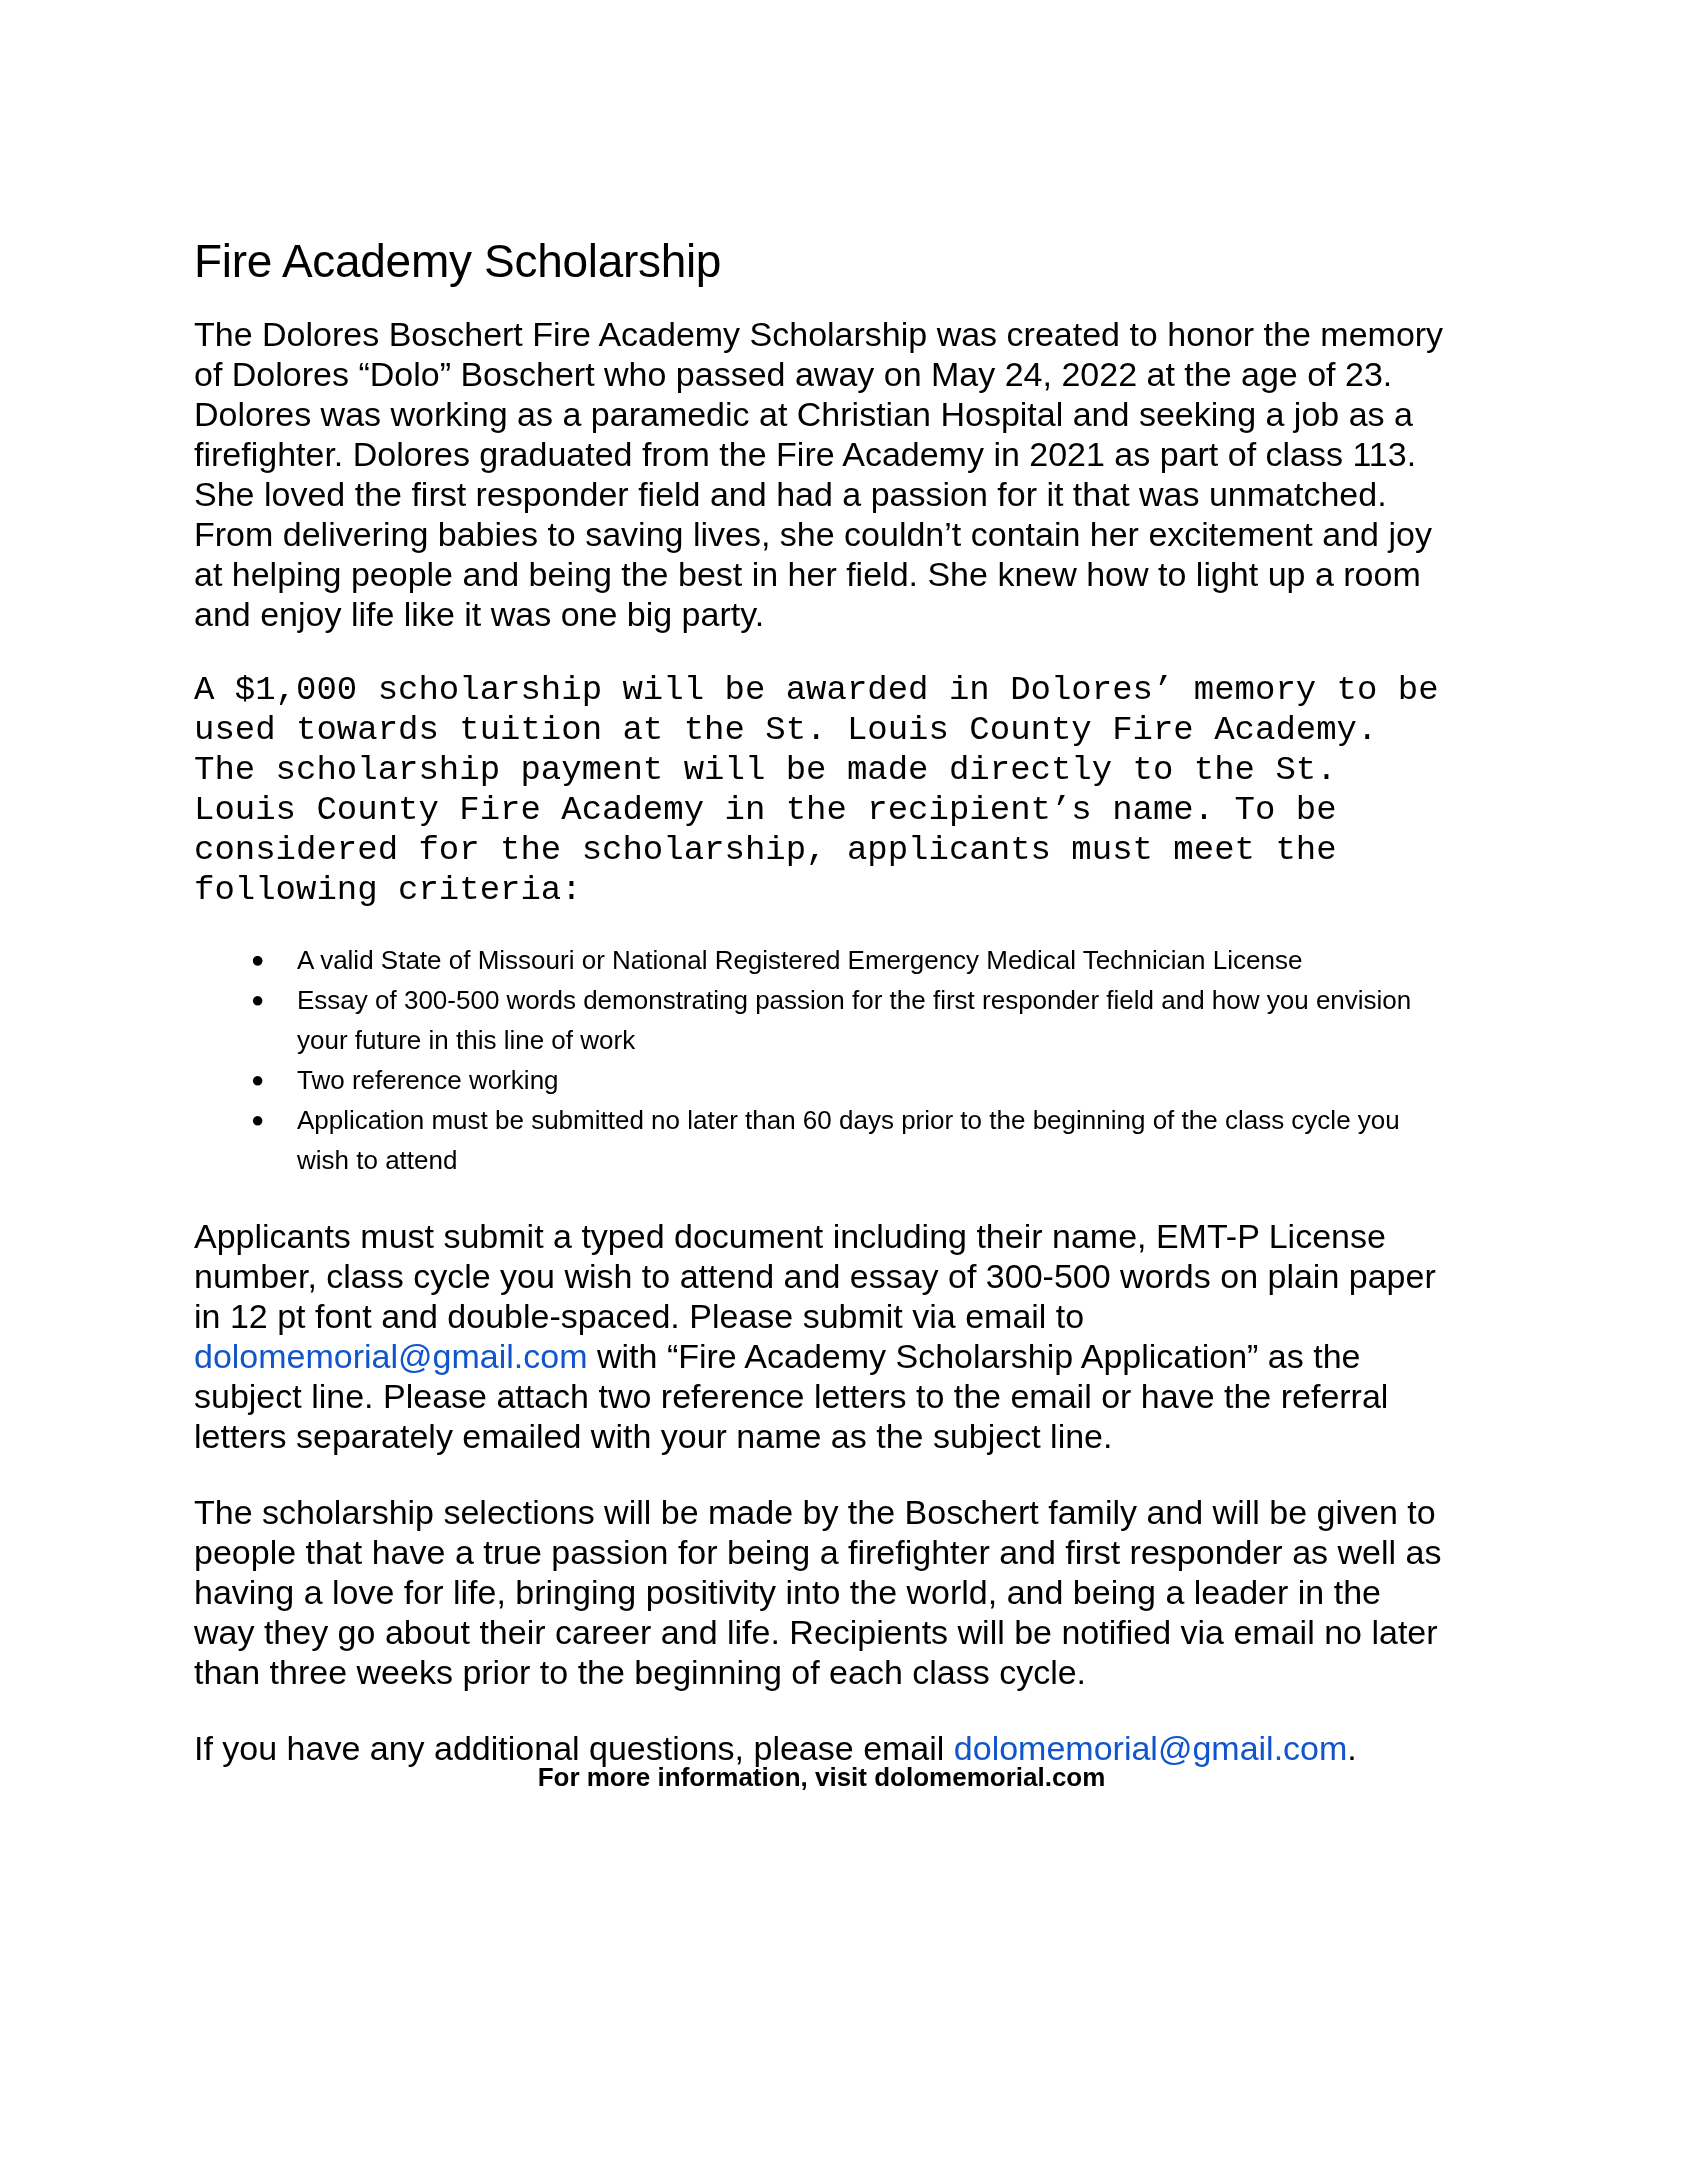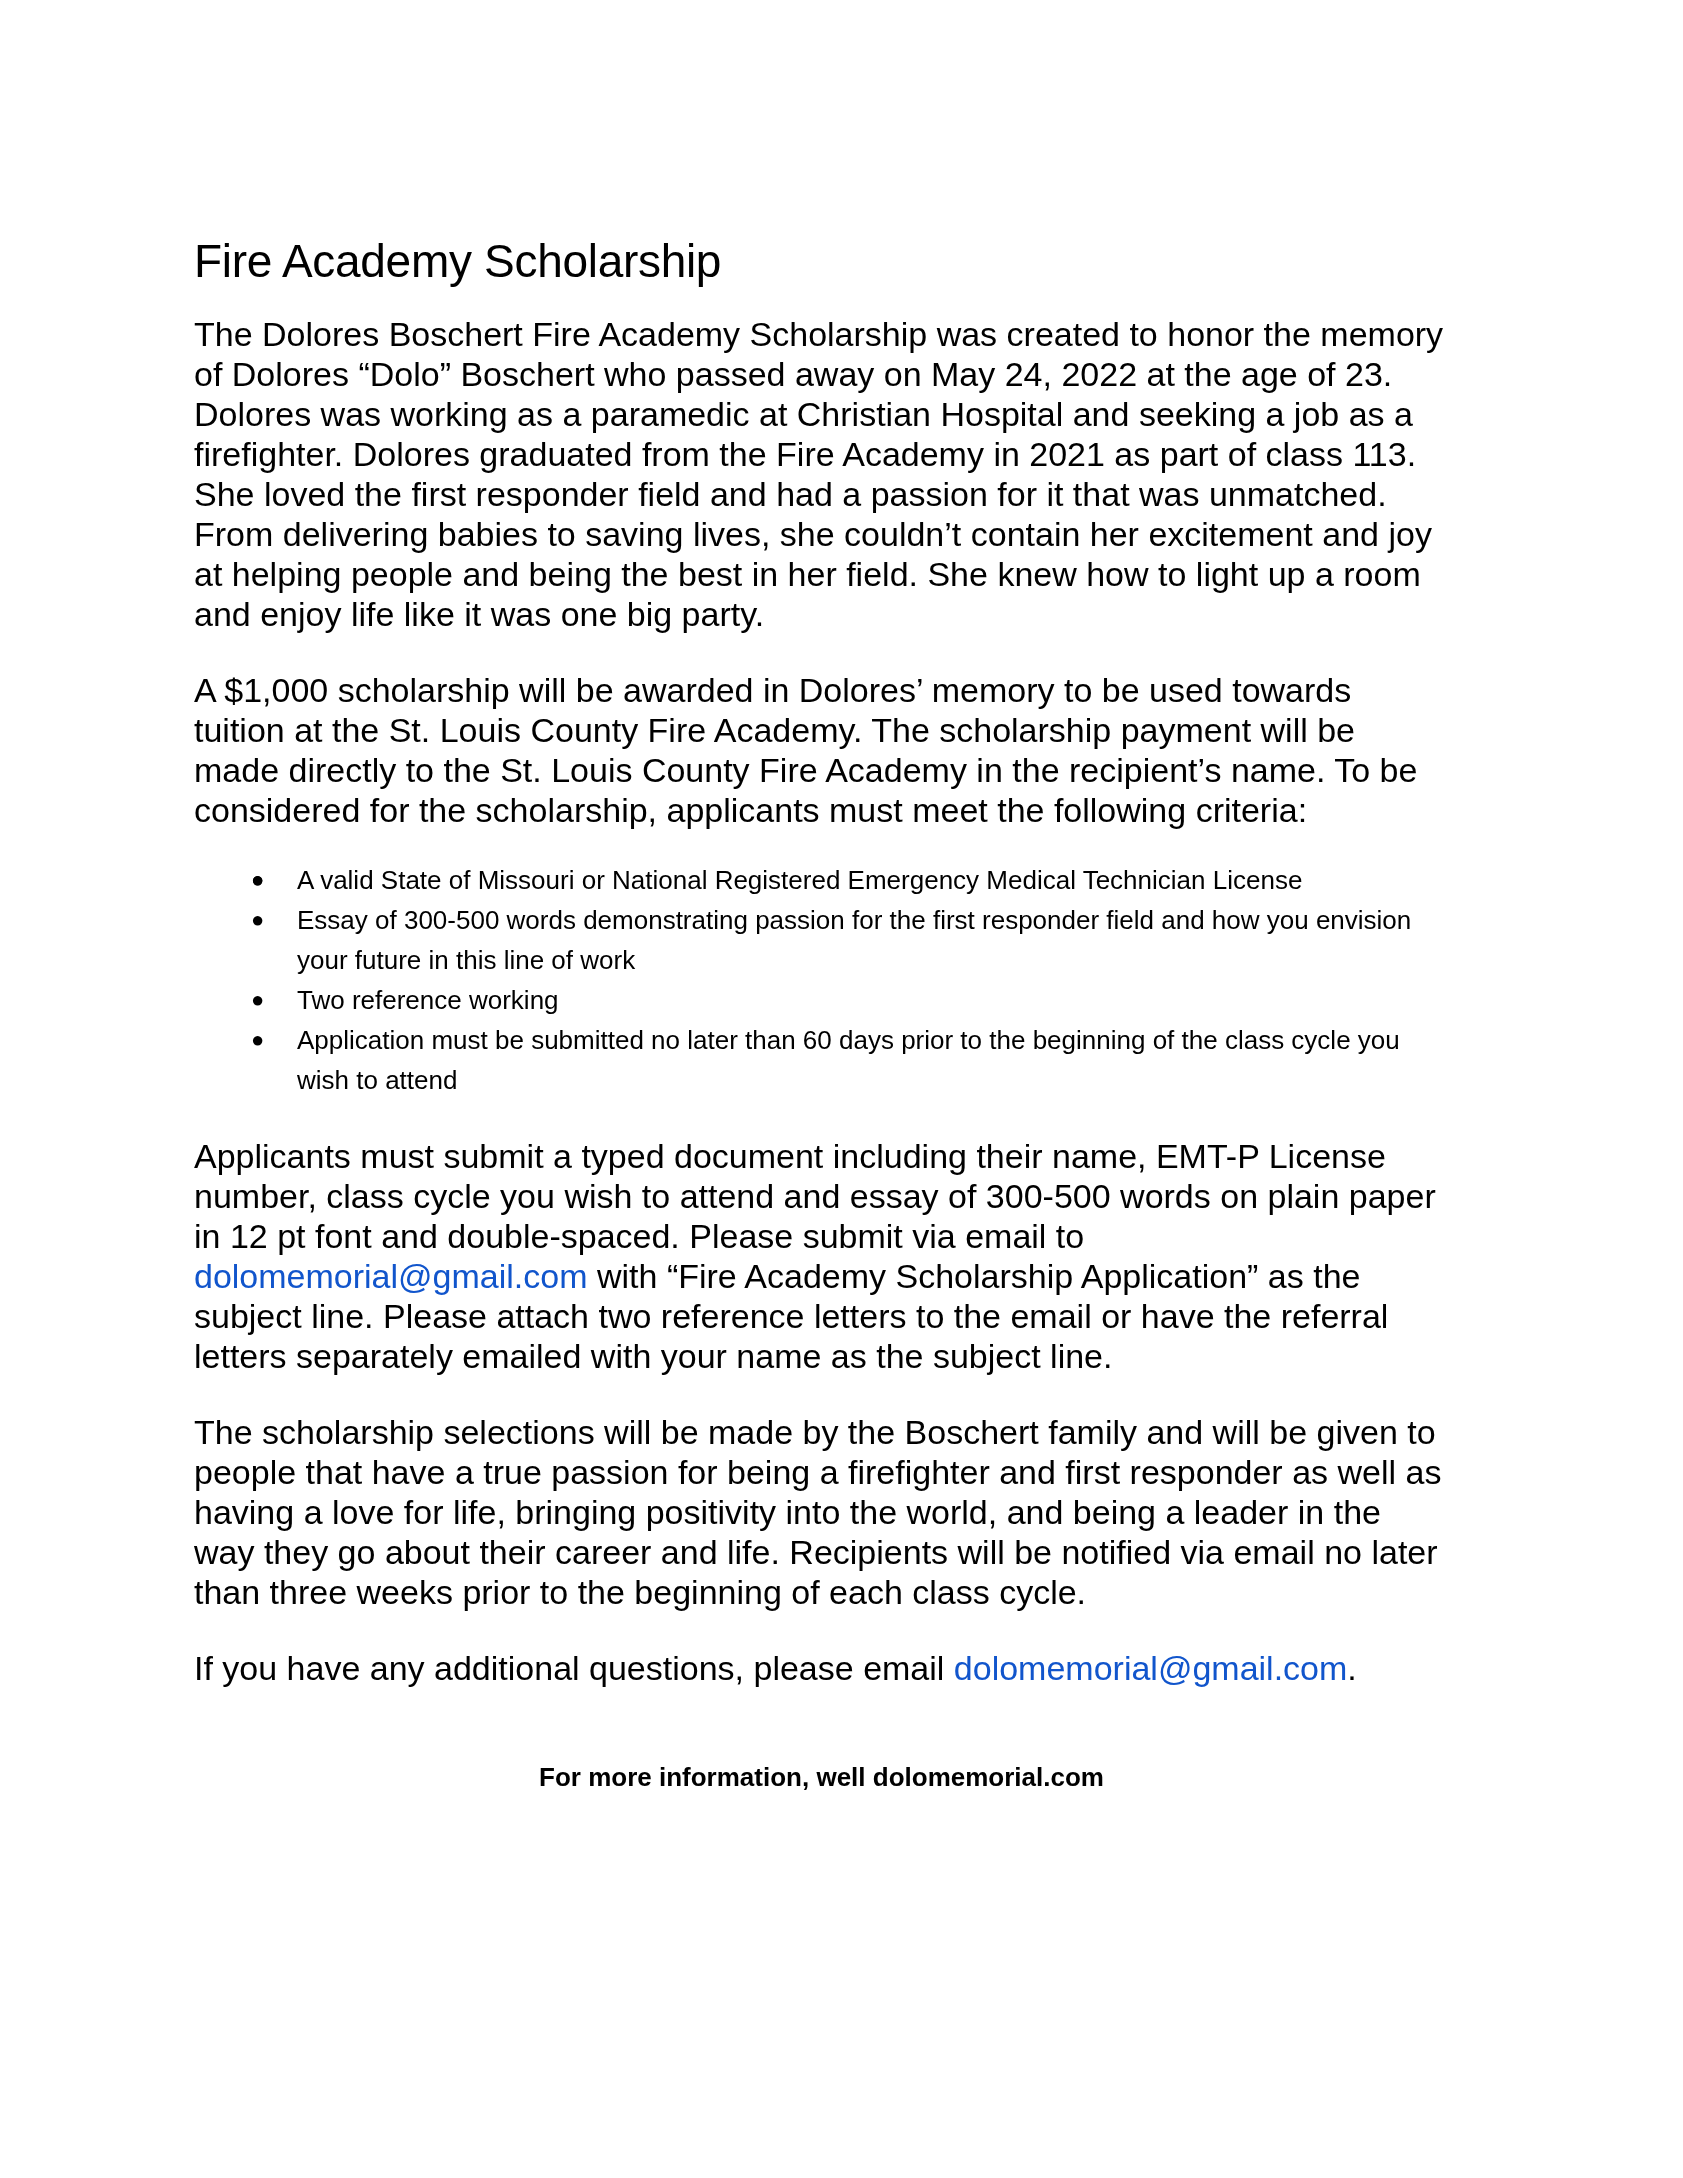--- a/index.html
+++ b/index.html
@@ -42,20 +42,21 @@
   .para {
     font-size: 34px;
     line-height: 40px;
     margin: 0 0 36px 0;
     color: #000000;
     text-align: left;
   }
 
   .para.tight {
     margin-bottom: 3px;
+    font-family: Liberation Mono, monospace;
   }
 
   .criteria-list {
     list-style: none;
     margin: 30px 0 36px 0;
     padding: 0;
   }
 
   .criteria-list li {
     position: relative;
@@ -132,16 +133,16 @@
     </p>
 
     <p class="para">The scholarship selections will be made by the Boschert family and will be given to people that have a true passion for being a firefighter and first responder as well as having a love for life, bringing positivity into the world, and being a leader in the way they go about their career and life. Recipients will be notified via email no later than three weeks prior to the beginning of each class cycle.</p>
 
     <p class="para">
       <span>If you have any additional questions, please email </span><a class="link" href="#">dolomemorial@gmail.com</a><span>.</span>
     </p>
 
   </div>
 
-  <div class="footer-note">For more information, well dolomemorial.com</div>
+  <div class="footer-note">For more information, visit dolomemorial.com</div>
 
 </div>
 
 
 </body></html>

